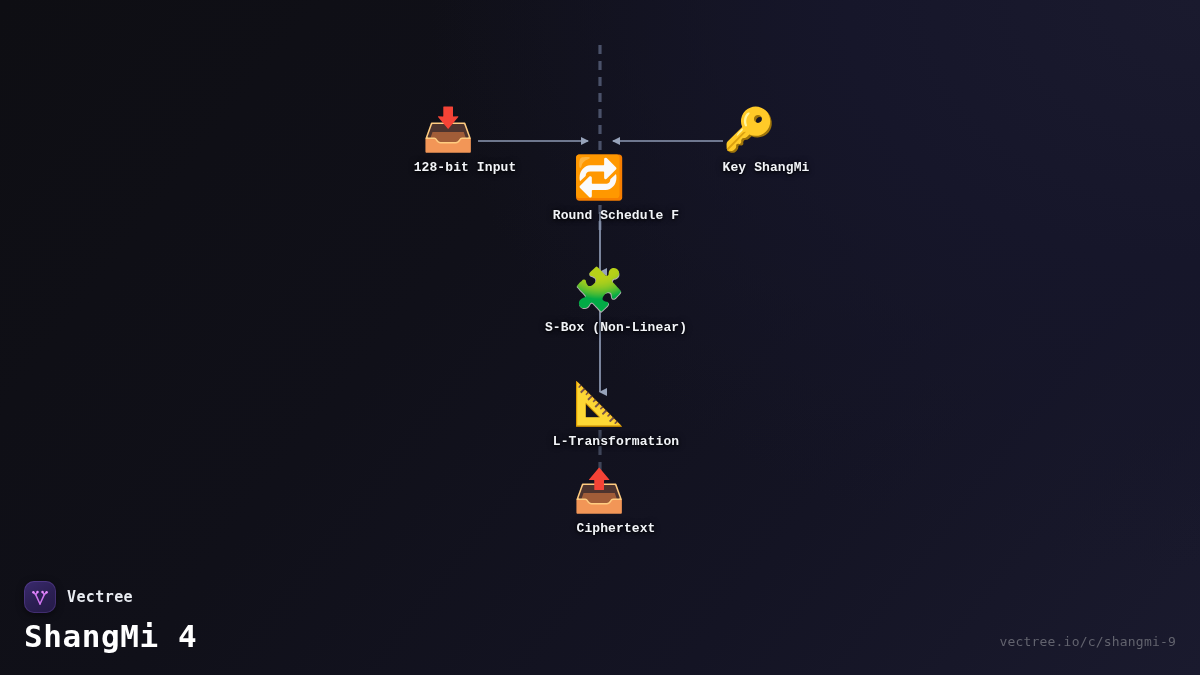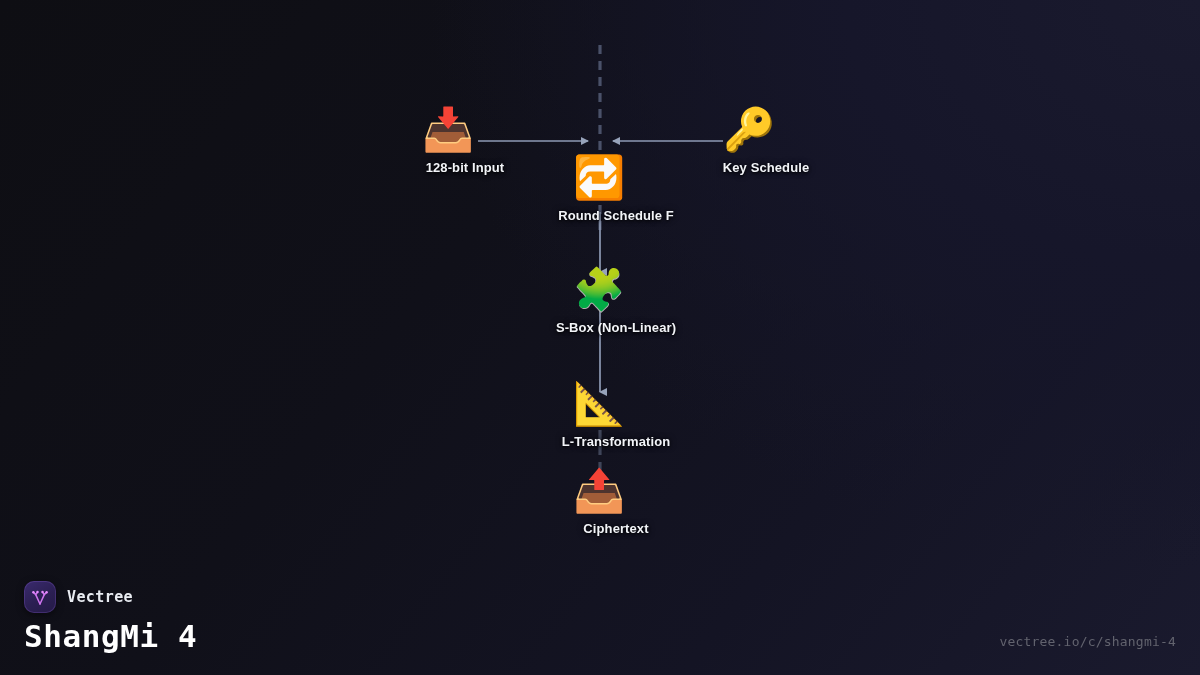--- a/index.html
+++ b/index.html
@@ -52,21 +52,21 @@
     font-family: "DejaVu Sans", sans-serif;
     font-size: 42px;
     line-height: 48px;
     height: 48px;
     display: flex;
     align-items: center;
     justify-content: center;
     user-select: none;
   }
   .node-label {
-    font-family: Liberation Sans, sans-serif;
+    font-family: Liberation Mono, monospace;
     font-size: 13px;
     font-weight: bold;
     color: #f2f4f8;
     text-align: center;
     letter-spacing: 0.1px;
     white-space: nowrap;
     text-shadow: 0 1px 3px rgba(0,0,0,0.85), 0 0 6px rgba(0,0,0,0.7);
     margin-left: 32px;
   }
 
@@ -160,21 +160,21 @@
       <path d="M600,430 L600,478" stroke="#3f4559" stroke-width="3.2" fill="none" stroke-dasharray="9 7"></path>
     </svg>
 
     <div class="node" style="left:449px; top:140px;">
       <div class="node-icon">📥</div>
       <div class="node-label">128-bit Input</div>
     </div>
 
     <div class="node" style="left:750px; top:140px;">
       <div class="node-icon">🔑</div>
-      <div class="node-label">Key Schedule</div>
+      <div class="node-label">Key ShangMi</div>
     </div>
 
     <div class="node" style="left:600px; top:188px;">
       <div class="node-icon">🔁</div>
       <div class="node-label">Round Schedule F</div>
     </div>
 
     <div class="node" style="left:600px; top:300px;">
       <div class="node-icon">🧩</div>
       <div class="node-label">S-Box (Non-Linear)</div>
@@ -212,17 +212,17 @@
               <circle cx="16.6" cy="5.2" r="1.25"></circle>
               <circle cx="12.5" cy="5.0" r="1.25"></circle>
             </g>
           </svg>
         </div>
         <div id="brand-name">Vectree</div>
       </div>
       <h1 id="page-title">ShangMi 4</h1>
     </div>
 
-    <div id="footer-url">vectree.io/c/shangmi-4</div>
+    <div id="footer-url">vectree.io/c/shangmi-9</div>
 
   </div>
 
 </div>
 
 </body></html>

